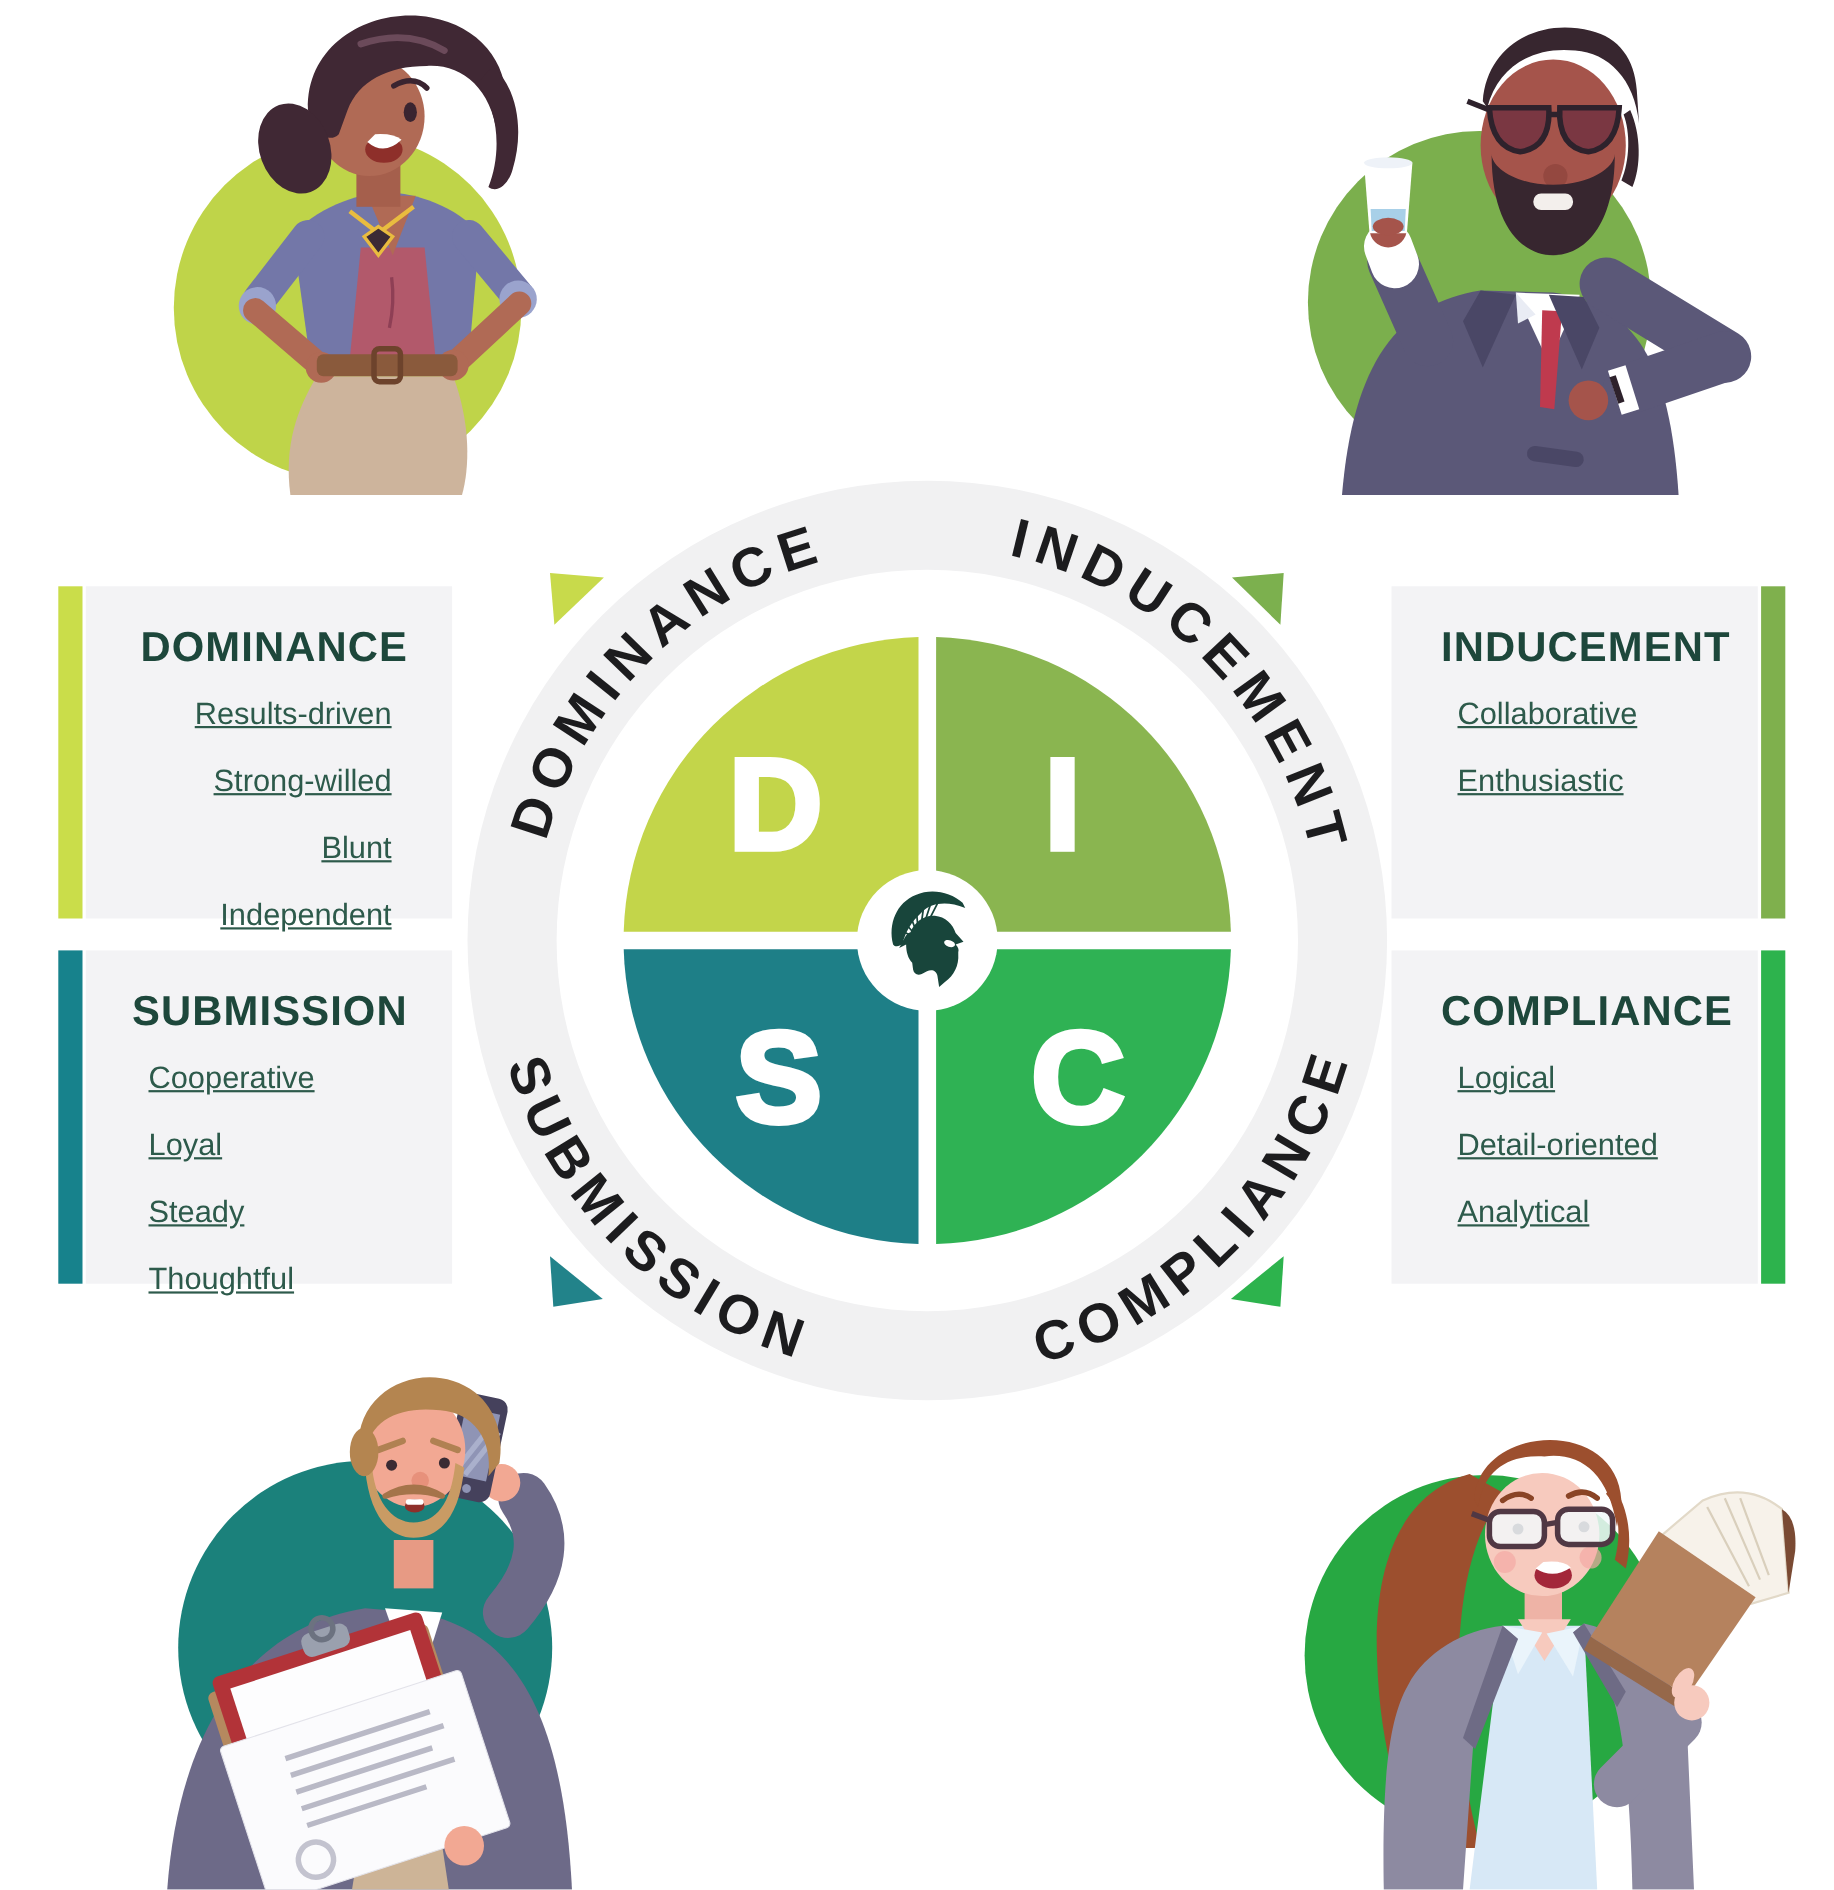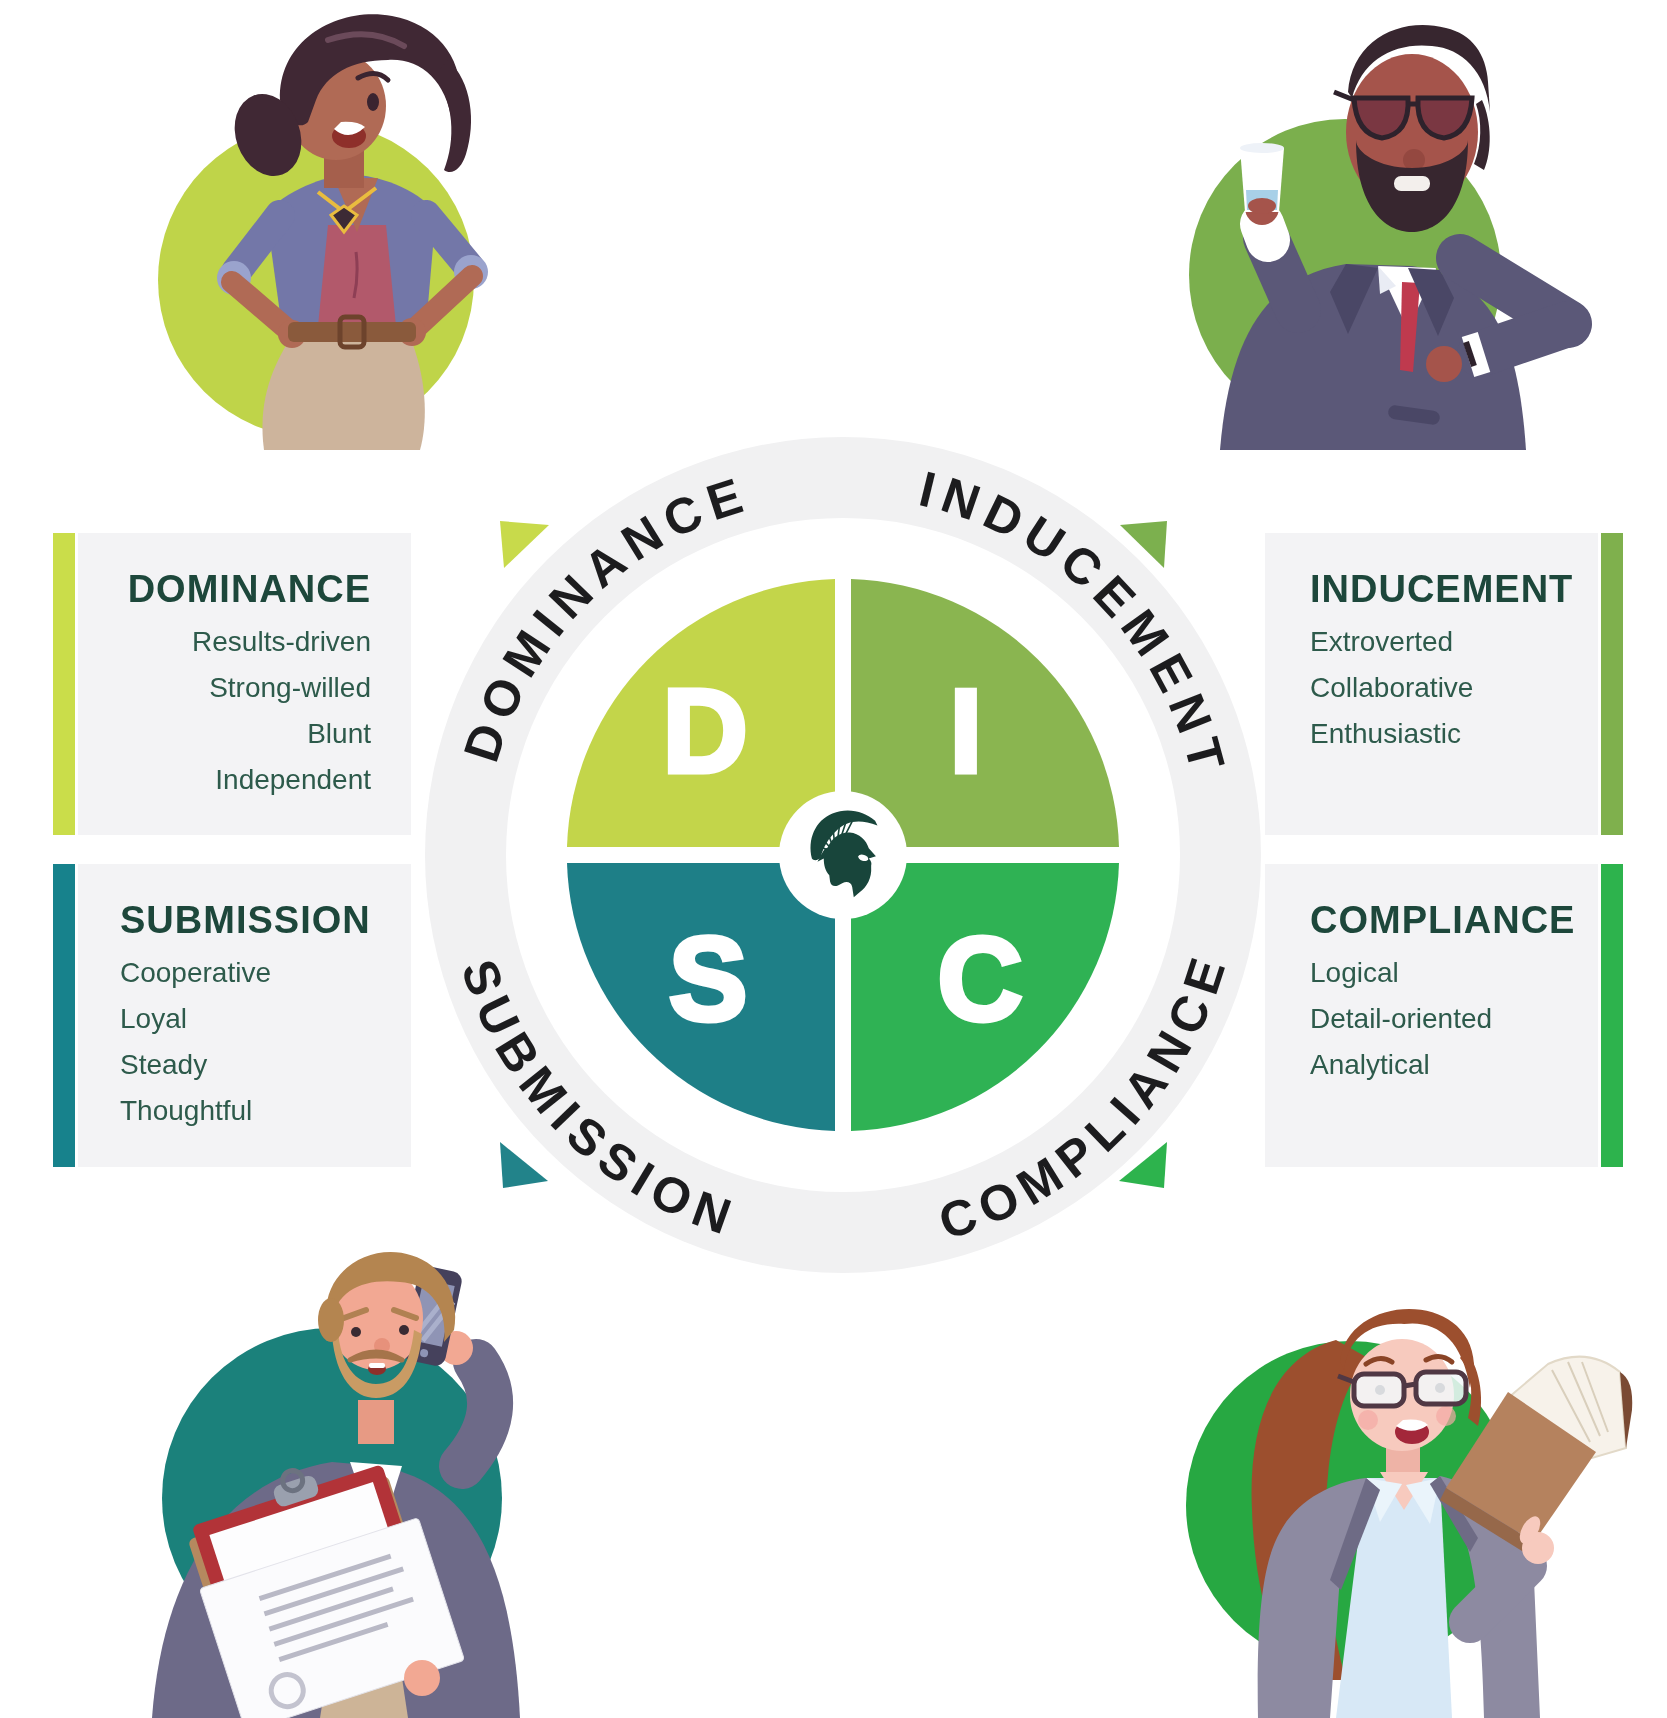--- a/index.html
+++ b/index.html
@@ -7,21 +7,21 @@
          font-family:"Liberation Sans", sans-serif;}
   #scene{position:absolute;left:0;top:0;}
   .panel{position:absolute;width:358px;height:302px;}
   .panel .accent-bar{position:absolute;top:0;bottom:0;width:22px;}
   .panel.bar-left .accent-bar{left:0;}
   .panel.bar-right .accent-bar{right:0;}
   .panel .panel-body{position:absolute;top:0;bottom:0;background:#f3f3f5;padding-top:34px;box-sizing:border-box;}
   .panel.bar-left .panel-body{left:25px;right:0;}
   .panel.bar-right .panel-body{left:0;right:25px;}
   .panel-title{margin:0 0 8px 0;font-size:38px;font-weight:800;letter-spacing:1px;color:#1d473b;line-height:44px;}
-  .panel-trait{margin:0;font-size:28px;line-height:46px;color:#2d5a4b;}
+  .panel-trait{margin:15px;font-size:28px;line-height:46px;color:#2d5a4b;text-decoration:underline;}
   .align-right .panel-body{text-align:right;padding-right:40px;}
   .align-left-a .panel-body{text-align:left;padding-left:42px;}
   .align-left-b .panel-body{text-align:left;padding-left:45px;}
   #panel-dominance{left:53px;top:533px;}
   #panel-inducement{left:1265px;top:533px;}
   #panel-submission{left:53px;top:864px;height:303px;}
   #panel-compliance{left:1265px;top:864px;height:303px;}
   .ring-label{font-size:50px;font-weight:800;letter-spacing:8px;}
   .disc-letter{font-size:118px;font-weight:800;paint-order:stroke;stroke-width:5px;}
 </style>
@@ -233,21 +233,20 @@
       <p class="panel-trait">Strong-willed</p>
       <p class="panel-trait">Blunt</p>
       <p class="panel-trait">Independent</p>
     </div>
   </div>
 
   <div class="panel bar-right align-left-b" id="panel-inducement">
     <div class="accent-bar" style="background: rgb(127, 176, 77);"></div>
     <div class="panel-body" style="background: rgb(243, 243, 245);">
       <h2 class="panel-title">INDUCEMENT</h2>
-      <p class="panel-trait">Extroverted</p>
       <p class="panel-trait">Collaborative</p>
       <p class="panel-trait">Enthusiastic</p>
     </div>
   </div>
 
   <div class="panel bar-left align-left-a" id="panel-submission">
     <div class="accent-bar" style="background: rgb(23, 130, 140);"></div>
     <div class="panel-body" style="background: rgb(243, 243, 245);">
       <h2 class="panel-title">SUBMISSION</h2>
       <p class="panel-trait">Cooperative</p>

